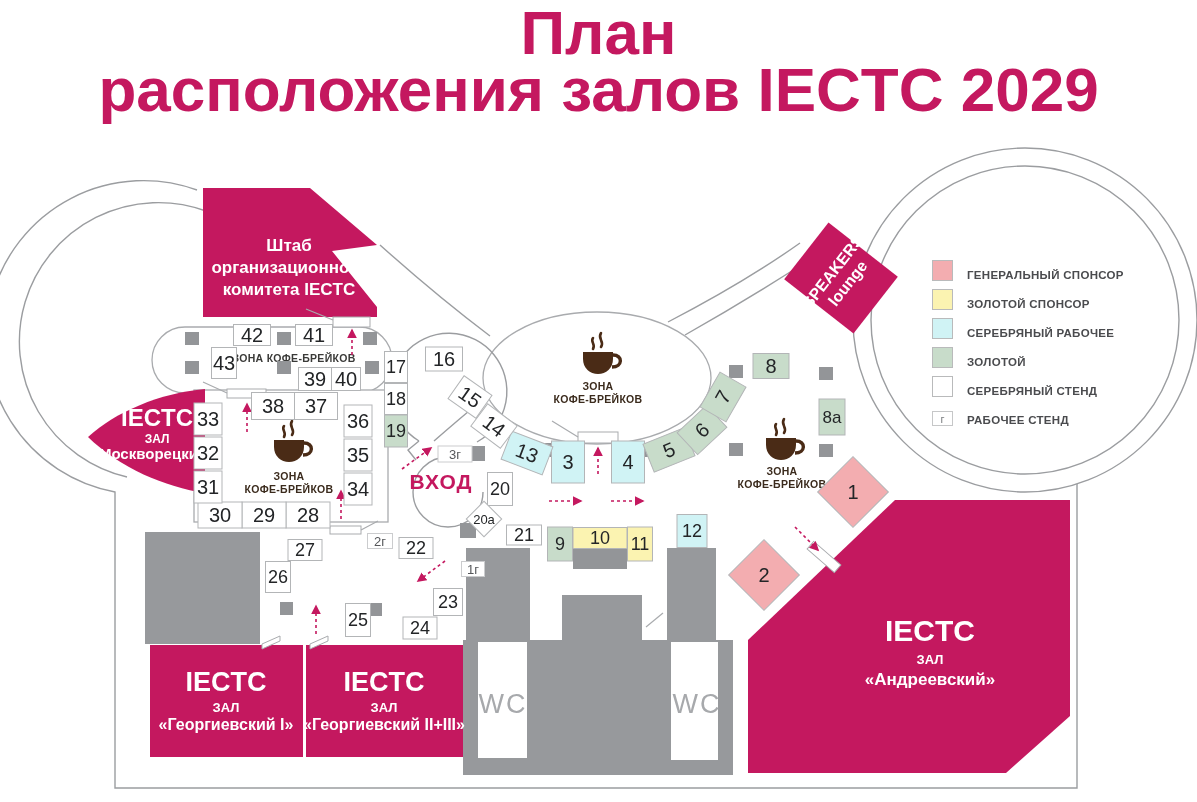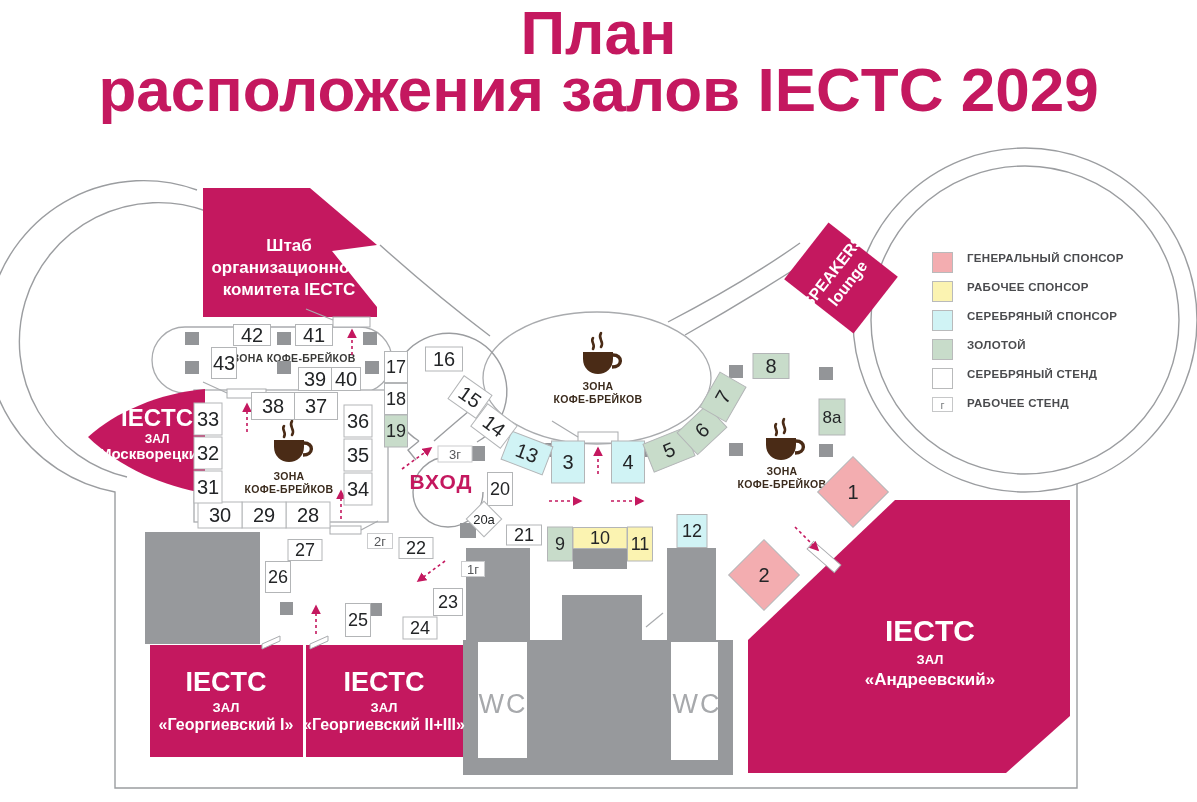--- a/index.html
+++ b/index.html
@@ -26,21 +26,21 @@
   .zone-label{fill:#3B2B1D;font-weight:bold;text-anchor:middle;letter-spacing:.3px;}
   .zone-label-plain{fill:#3A3A38;font-weight:bold;text-anchor:middle;letter-spacing:.3px;}
   .wc-label{fill:#A7A9AC;font-size:27px;letter-spacing:2px;text-anchor:middle;}
   .entrance-label{fill:#C4185F;font-weight:bold;font-size:21px;letter-spacing:1px;text-anchor:middle;}
   .cup{fill:#4A2B16;}
   .cupstroke{fill:none;stroke:#4A2B16;stroke-width:3.4;}
   .steam{fill:none;stroke:#4A2B16;stroke-width:2.6;stroke-linecap:round;}
 
   
   .legend{position:absolute;left:912px;top:252px;}
-  .legend-row{display:flex;align-items:flex-start;height:29px;padding-left:20px;}
+  .legend-row{display:flex;align-items:flex-end;height:29px;padding-left:20px;}
   .legend-swatch{width:21px;height:21px;border:1px solid #B9BABB;box-sizing:border-box;flex:0 0 auto;}
   .legend-swatch.workplace{height:15px;border:1px solid #C6C7C8;display:flex;align-items:center;
       justify-content:center;font-size:11px;color:#7A7C7F;}
   .legend-label{margin-left:14px;font-size:11.5px;font-weight:bold;color:#4A4B4E;
       letter-spacing:.3px;white-space:nowrap;}
 </style>
 </head>
 <body>
 
 <div class="canvas">
@@ -391,25 +391,25 @@
       </g>
   </svg>
 
   <div class="legend" id="legend">
       <div class="legend-row">
         <div class="legend-swatch" style="background: rgb(243, 173, 176);"></div>
         <span class="legend-label">ГЕНЕРАЛЬНЫЙ СПОНСОР</span>
       </div>
       <div class="legend-row">
         <div class="legend-swatch" style="background: rgb(251, 243, 177);"></div>
-        <span class="legend-label">РАБОЧЕЕ СПОНСОР</span>
+        <span class="legend-label">ЗОЛОТОЙ СПОНСОР</span>
       </div>
       <div class="legend-row">
         <div class="legend-swatch" style="background: rgb(208, 243, 245);"></div>
-        <span class="legend-label">СЕРЕБРЯНЫЙ СПОНСОР</span>
+        <span class="legend-label">СЕРЕБРЯНЫЙ РАБОЧЕЕ</span>
       </div>
       <div class="legend-row">
         <div class="legend-swatch" style="background: rgb(200, 220, 202);"></div>
         <span class="legend-label">ЗОЛОТОЙ</span>
       </div>
       <div class="legend-row">
         <div class="legend-swatch" style="background: rgb(255, 255, 255);"></div>
         <span class="legend-label">СЕРЕБРЯНЫЙ СТЕНД</span>
       </div>
       <div class="legend-row">

